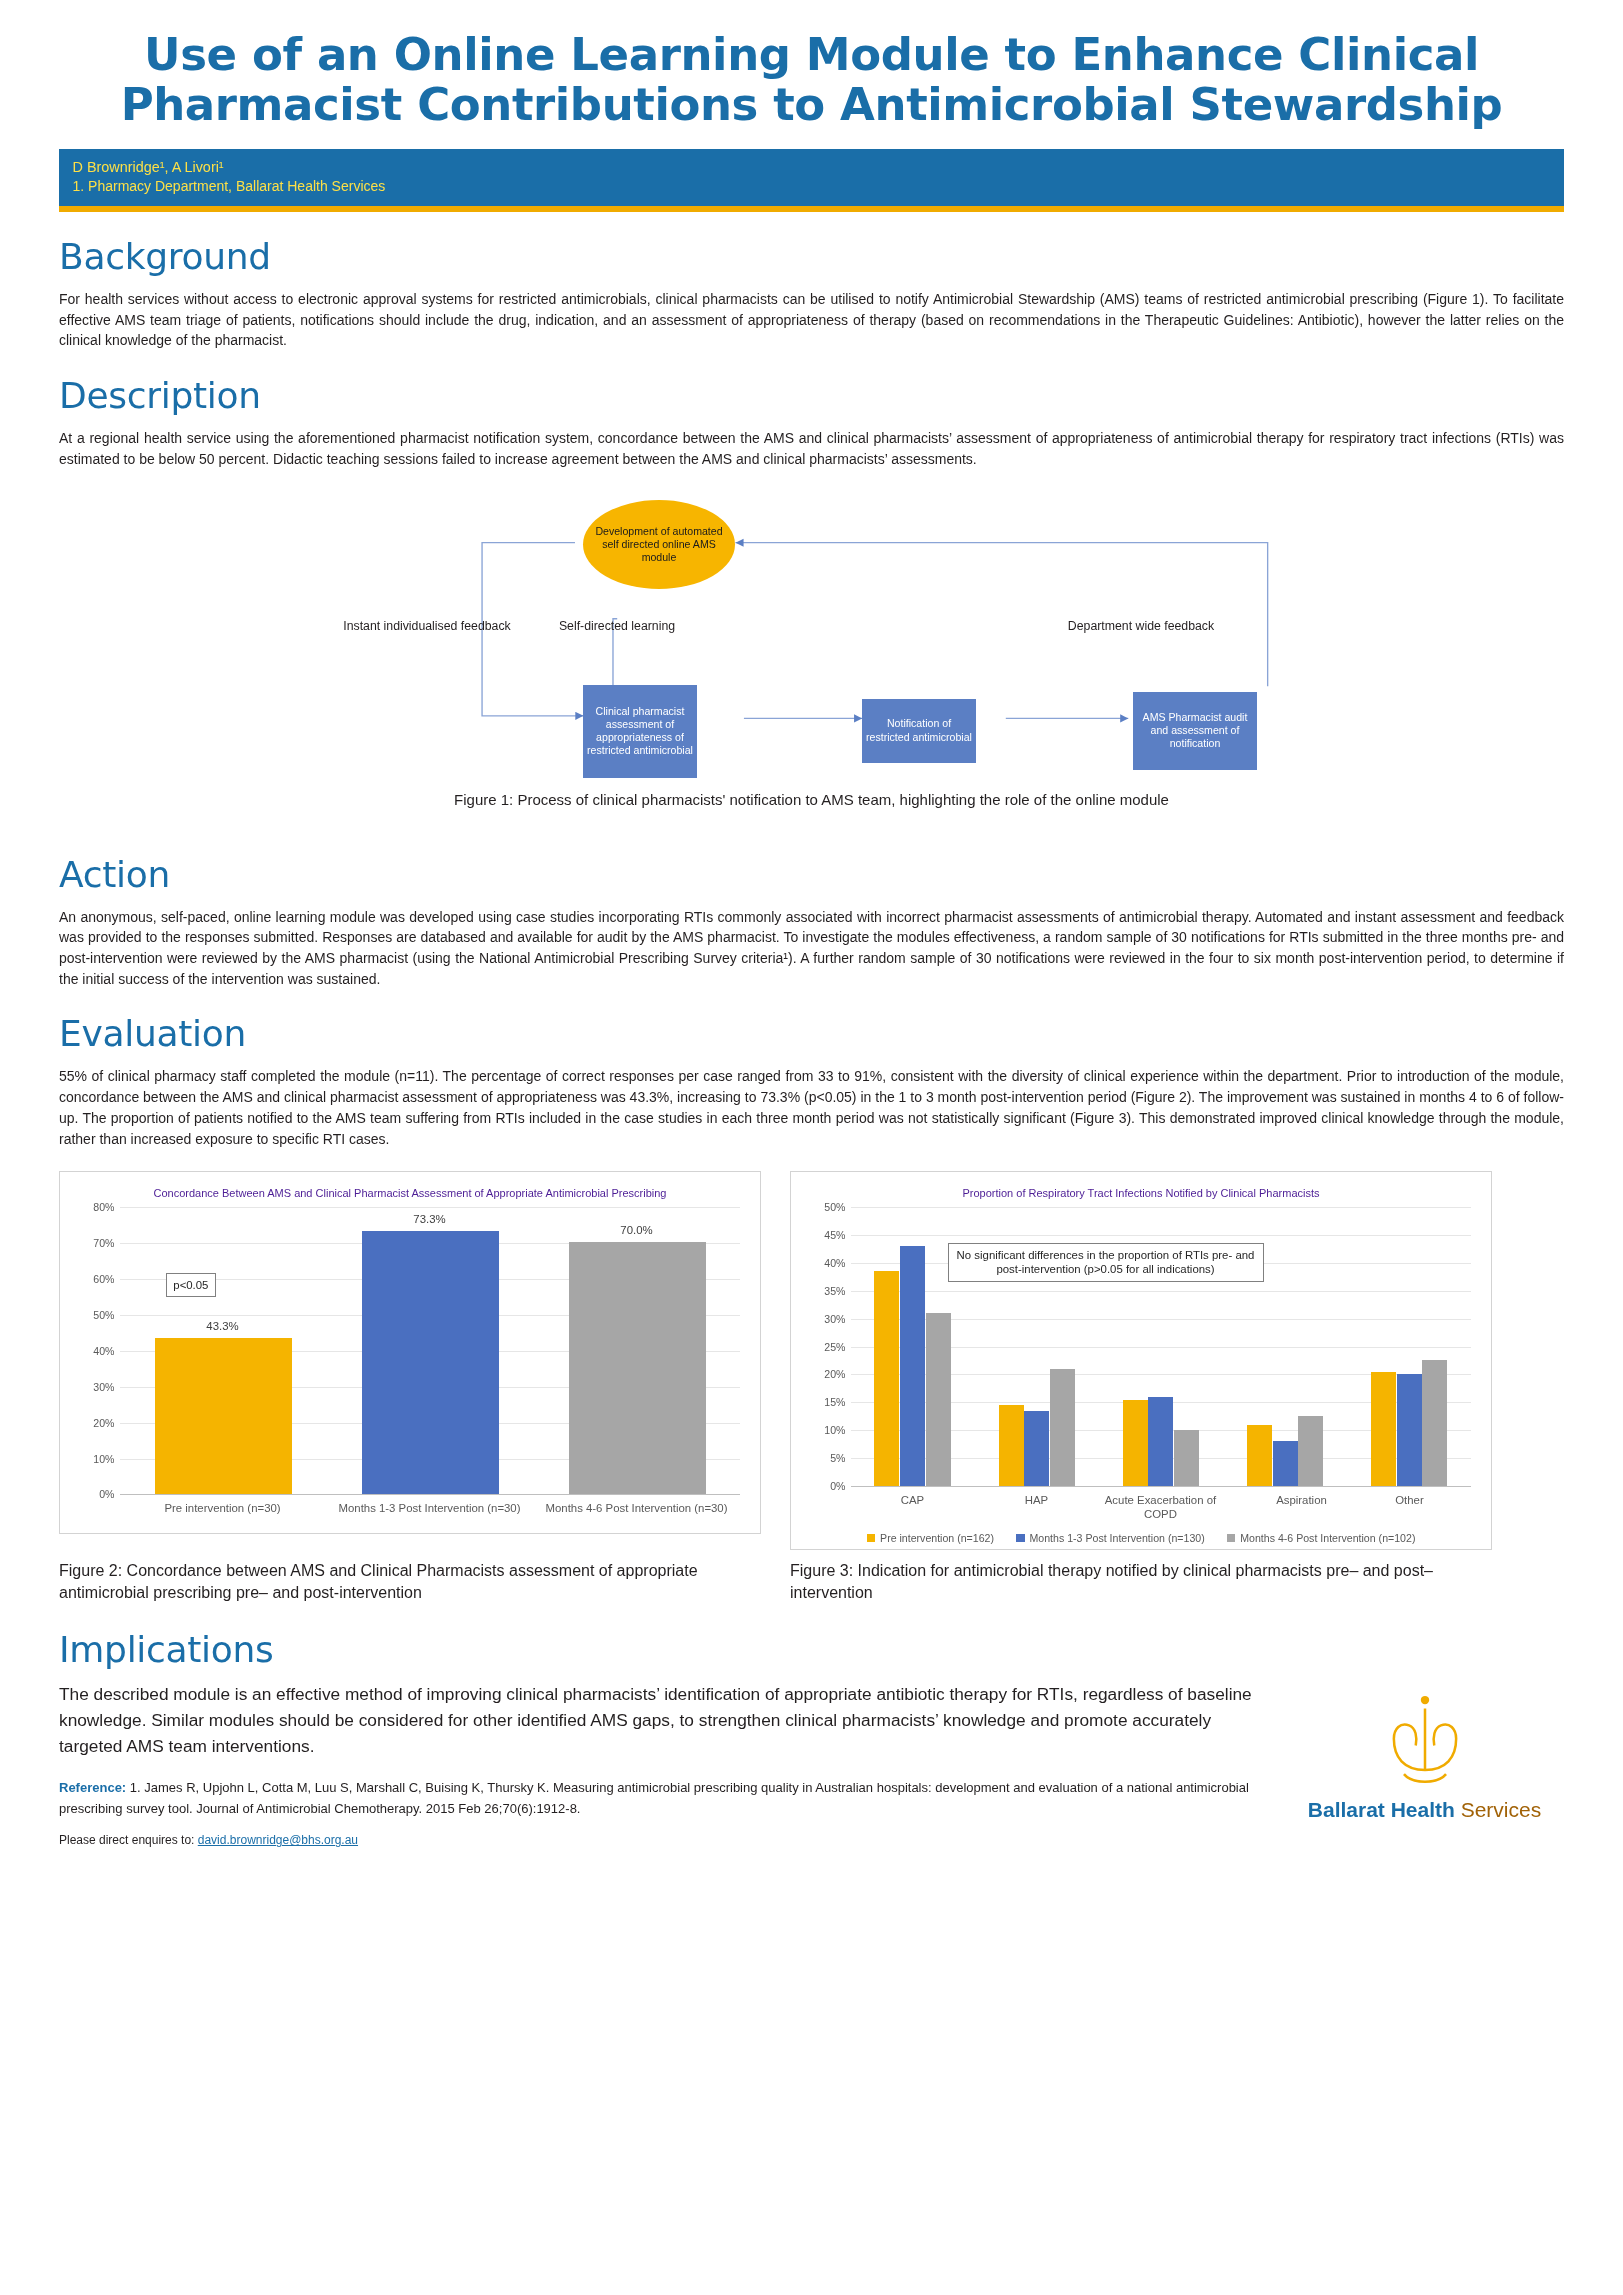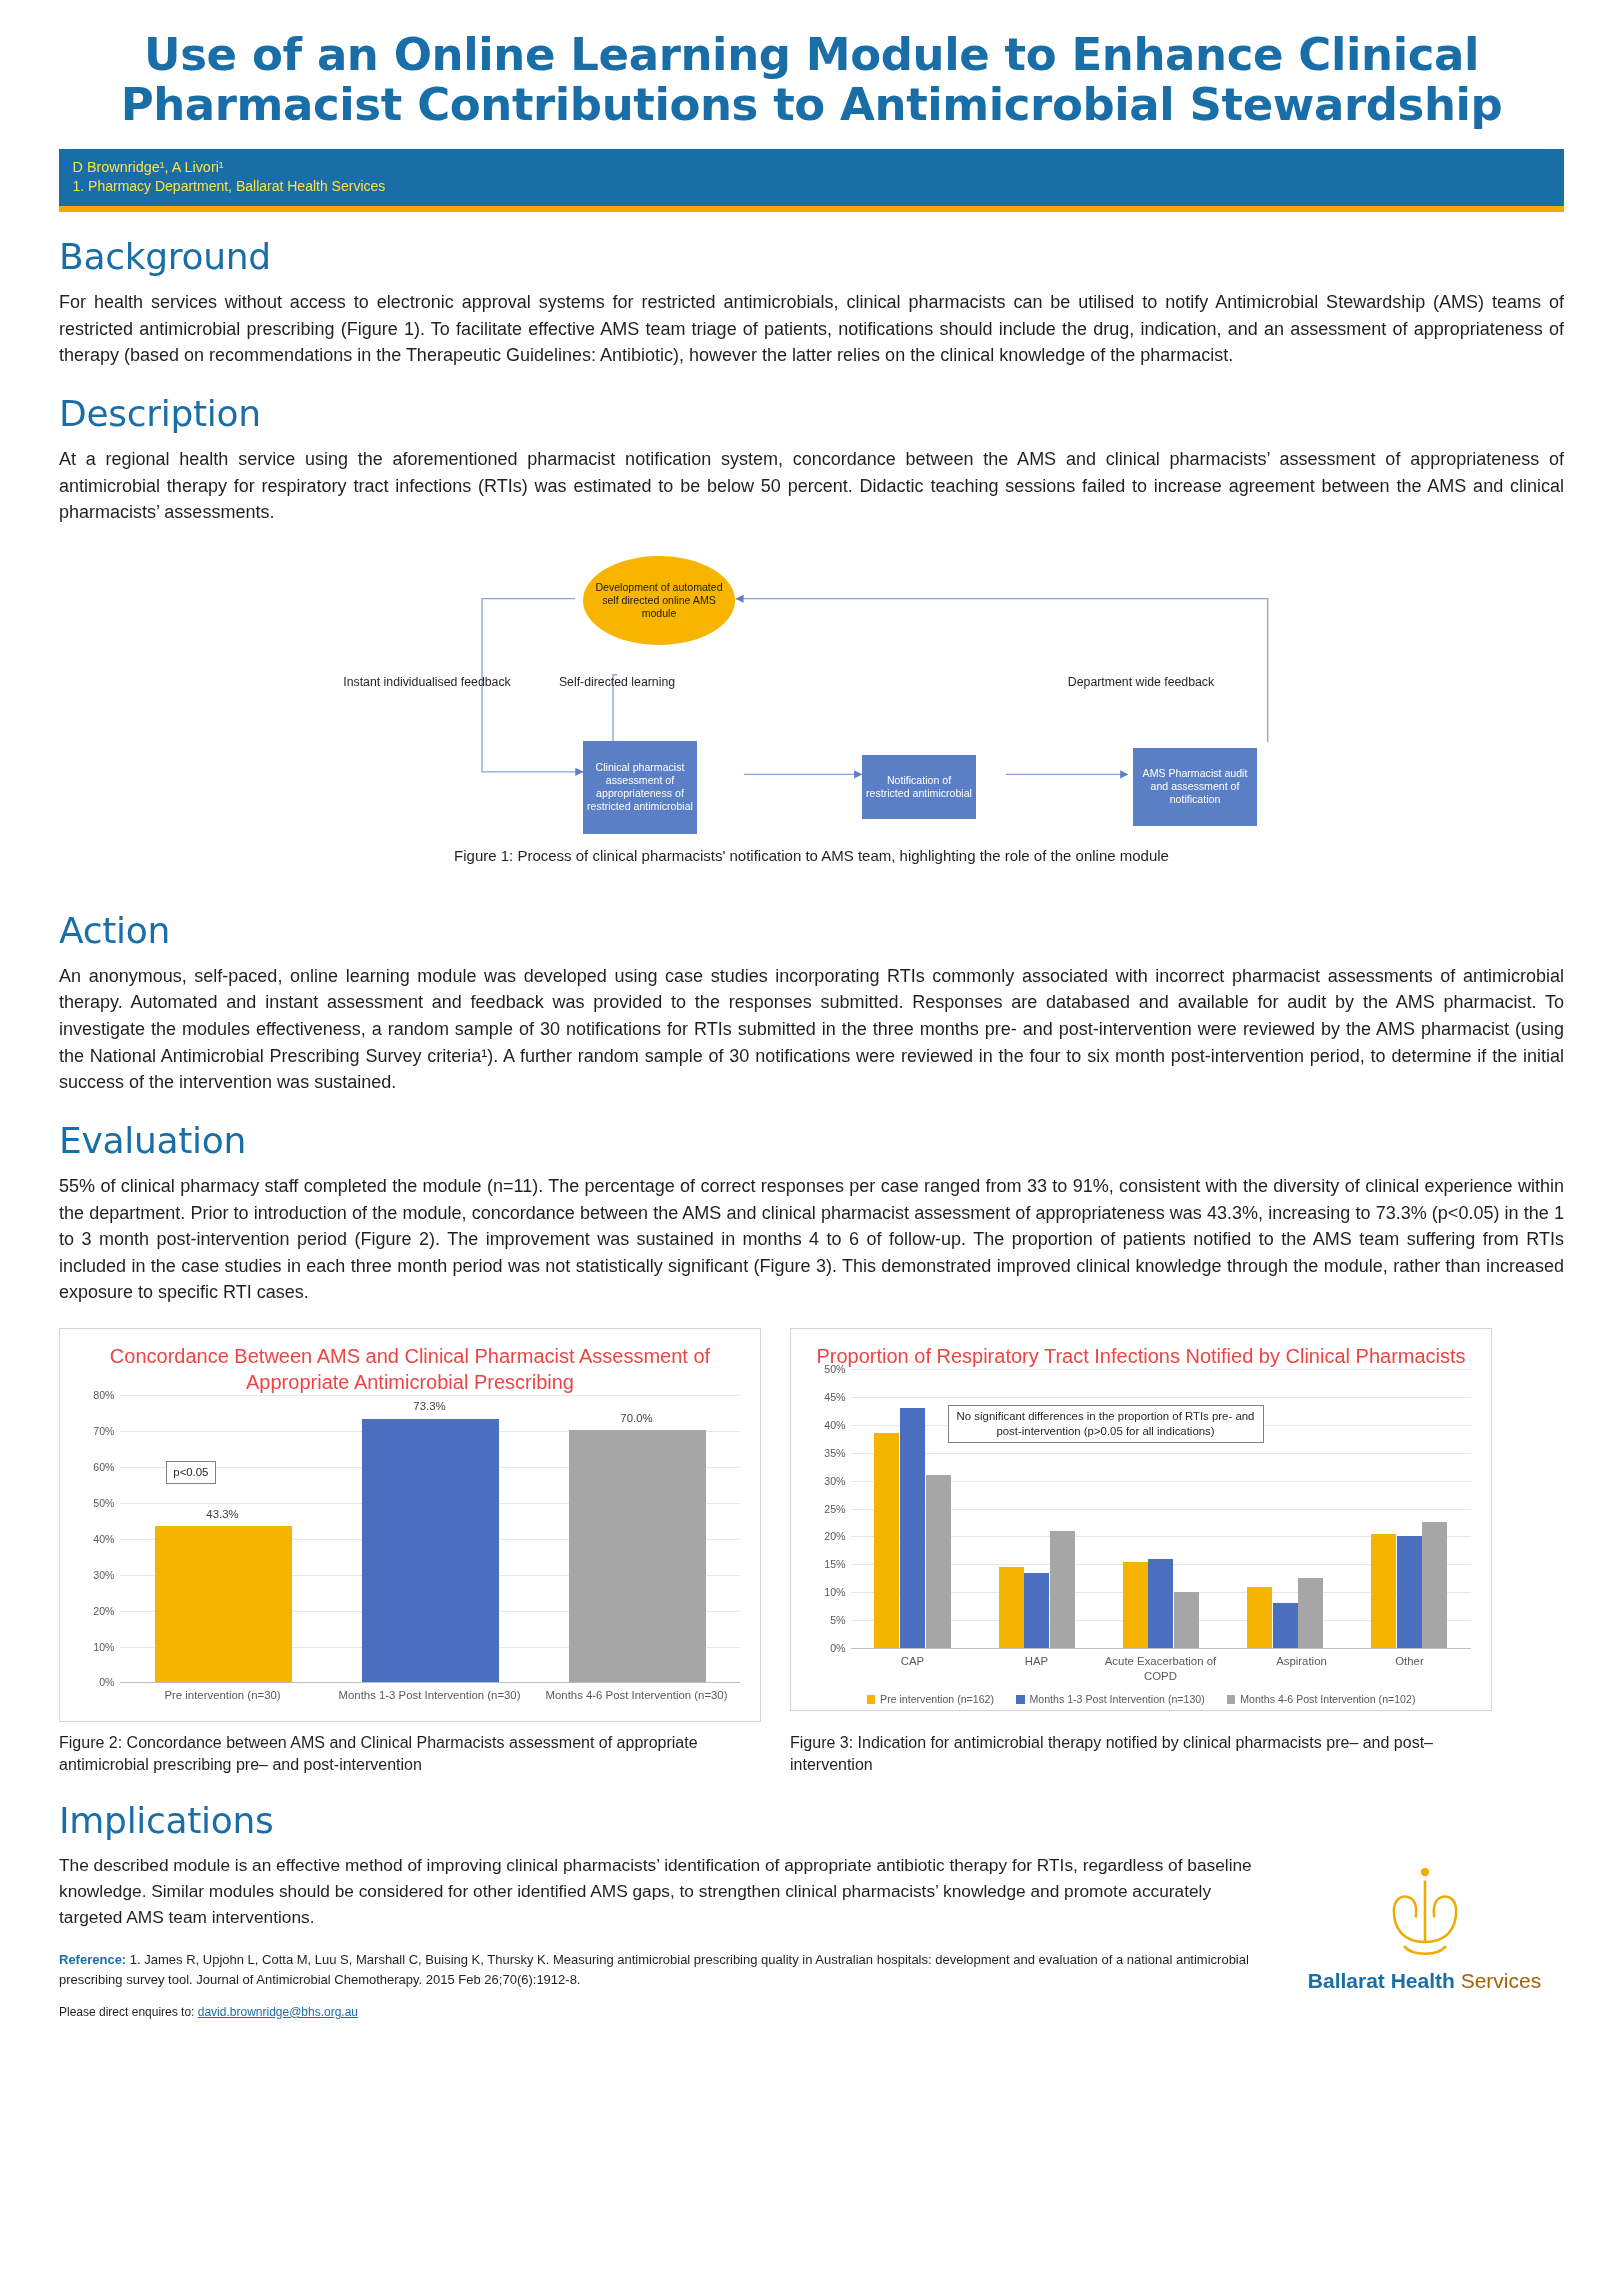--- a/index.html
+++ b/index.html
@@ -40,21 +40,21 @@
   h2.section {
     color:#1a6ea8;
     font-family:"DejaVu Sans", sans-serif;
     font-weight:normal;
     font-size:36px;
     margin: 24px 0 12px 0;
     letter-spacing:-0.3px;
   }
   p.body {
     margin:0 0 5px 0;
-    font-size:18px;
+    font-size:14px;
     line-height:1.48;
     text-align:justify;
     color:#231f20;
   }
 
   
   .fig1-wrap { position:relative; height:338px; margin-top:22px; }
   .fig1-svg { position:absolute; left:0; top:0; }
   .fig1-caption {
     text-align:center;
@@ -96,24 +96,24 @@
   .charts-row { display:flex; gap:29px; margin-top:22px; align-items:flex-start; }
   .chart-card {
     border:0.8px solid #d3d3d3;
     background:#fff;
     padding:8.5px 8.5px 5px 8.5px;
   }
   .chart-card.left { width:702px; }
   .chart-card.right { width:702px; }
   .chart-title {
     text-align:center;
-    font-size:20px;
-    color:#ef4444;
+    font-size:11px;
+    color:#4c1d95;
     line-height:1.3;
-    margin:5px 0 0 0;
+    margin:5px 0 7px 0;
   }
   .plot { position:relative; }
   .ytick {
     position:absolute;
     right:100%;
     transform:translateY(-50%);
     font-size:10.6px;
     color:#595959;
     padding-right:5px;
     white-space:nowrap;

